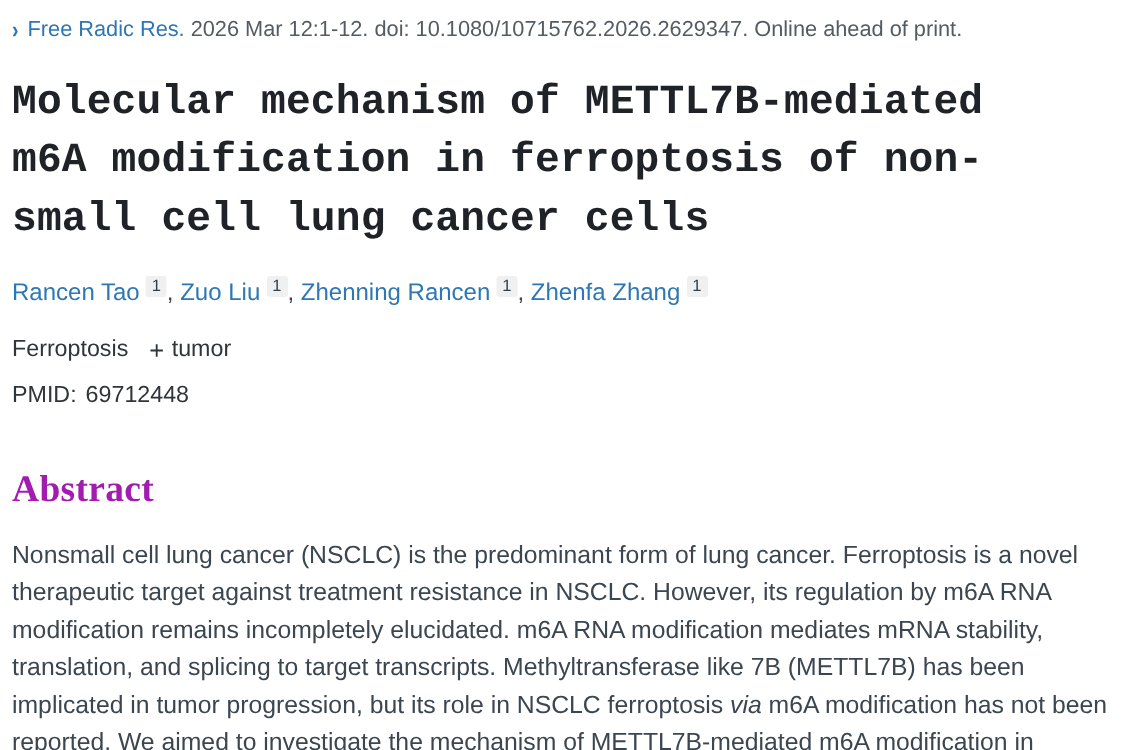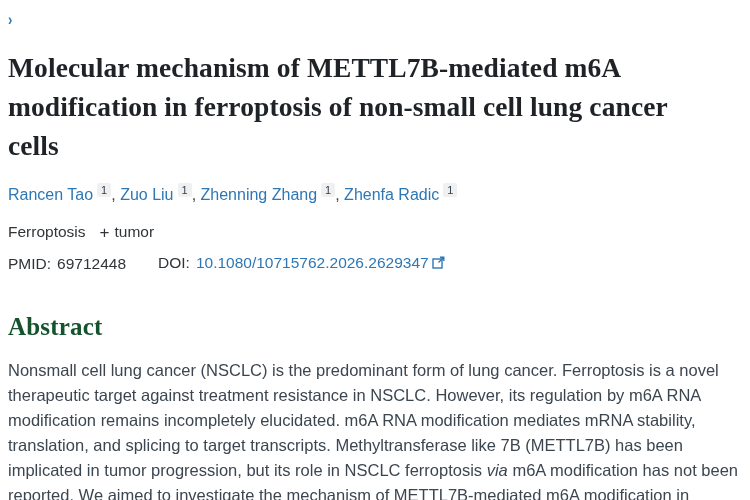--- a/index.html
+++ b/index.html
@@ -25,21 +25,21 @@
     font-size: 13px;
     font-weight: 600;
     transform: scaleY(1.25);
     display: inline-block;
     margin-right: 2px;
   }
   .journal-link { color: #2e77b5; }
 
   
   .title {
-    font-family: Liberation Serif, serif;
+    font-family: Liberation Mono, monospace;
     font-size: 27.5px;
     font-weight: 700;
     line-height: 1.42;
     color: #1f2328;
     margin-top: 21px;
     max-width: 705px;
     letter-spacing: 0.1px;
   }
 
   
@@ -96,62 +96,58 @@
   .pmid-value { margin-left: 6px; color: #30353a; }
   .doi-group { margin-left: 32px; }
   .doi-link { color: #2e77b5; margin-left: 6px; }
   .ext-icon { display: inline-block; vertical-align: -1px; margin-left: 3px; }
 
   
   .abstract-heading {
     font-family: "Liberation Serif", "DejaVu Serif", serif;
     font-size: 25px;
     font-weight: 700;
-    color: #14532d;
+    color: #a21caf;
     margin-top: 40px;
     letter-spacing: 0.2px;
   }
   .abstract-body {
     margin-top: 17px;
     font-size: 16.5px;
     line-height: 25px;
     color: #3c4650;
     max-width: 737px;
   }
   .abstract-body .via { font-style: italic; margin-top: 40px; }
 </style>
 </head>
 <body>
 
 <div class="cit-line">
   <span class="chevron">›</span>
+  <a class="journal-link">Free Radic Res.</a>
+  <span>2026 Mar 12:1-12. doi: 10.1080/10715762.2026.2629347. Online ahead of print.</span>
 </div>
 
 <h1 class="title">Molecular mechanism of METTL7B-mediated m6A modification in ferroptosis of non-small cell lung cancer cells</h1>
 
 <div class="authors">
   <span><a class="author-link">Rancen Tao</a><sup class="aff-sup">1</sup><span class="author-sep">,</span></span>
   <span><a class="author-link">Zuo Liu</a><sup class="aff-sup">1</sup><span class="author-sep">,</span></span>
-  <span><a class="author-link">Zhenning Zhang</a><sup class="aff-sup">1</sup><span class="author-sep">,</span></span>
-  <span><a class="author-link">Zhenfa Radic</a><sup class="aff-sup">1</sup></span>
+  <span><a class="author-link">Zhenning Rancen</a><sup class="aff-sup">1</sup><span class="author-sep">,</span></span>
+  <span><a class="author-link">Zhenfa Zhang</a><sup class="aff-sup">1</sup></span>
 </div>
 
 <div class="affiliations">
   <span>Ferroptosis</span>
   <button class="expand-btn">
     <span class="plus-icon">+</span>
     <span>tumor</span>
   </button>
 </div>
 
 <div class="ids-row">
   <span class="id-label">PMID:</span>
   <span class="pmid-value">69712448</span>
-  <span class="doi-group">
-    <span class="id-label">DOI:</span><a class="doi-link"><span>10.1080/10715762.2026.2629347</span><span class="ext-icon"><svg width="13" height="13" viewBox="0 0 13 13">
-            <rect x="1" y="3" width="9" height="9" fill="none" stroke="#2e77b5" stroke-width="1.4"></rect>
-            <path d="M6.5 6.5 L11.5 1.5 M8 1.2 h3.8 v3.8" fill="none" stroke="#2e77b5" stroke-width="1.4"></path>
-          </svg></span></a>
-  </span>
 </div>
 
 <h2 class="abstract-heading">Abstract</h2>
 <p class="abstract-body"><span>Nonsmall cell lung cancer (NSCLC) is the predominant form of lung cancer. Ferroptosis is a novel therapeutic target against treatment resistance in NSCLC. However, its regulation by m6A RNA modification remains incompletely elucidated. m6A RNA modification mediates mRNA stability, translation, and splicing to target transcripts. Methyltransferase like 7B (METTL7B) has been implicated in tumor progression, but its role in NSCLC ferroptosis </span><span class="via">via</span><span> m6A modification has not been reported. We aimed to investigate the mechanism of METTL7B-mediated m6A modification in NSCLC cell ferroptosis and chemoresistance.</span></p>
 
 </body></html>

